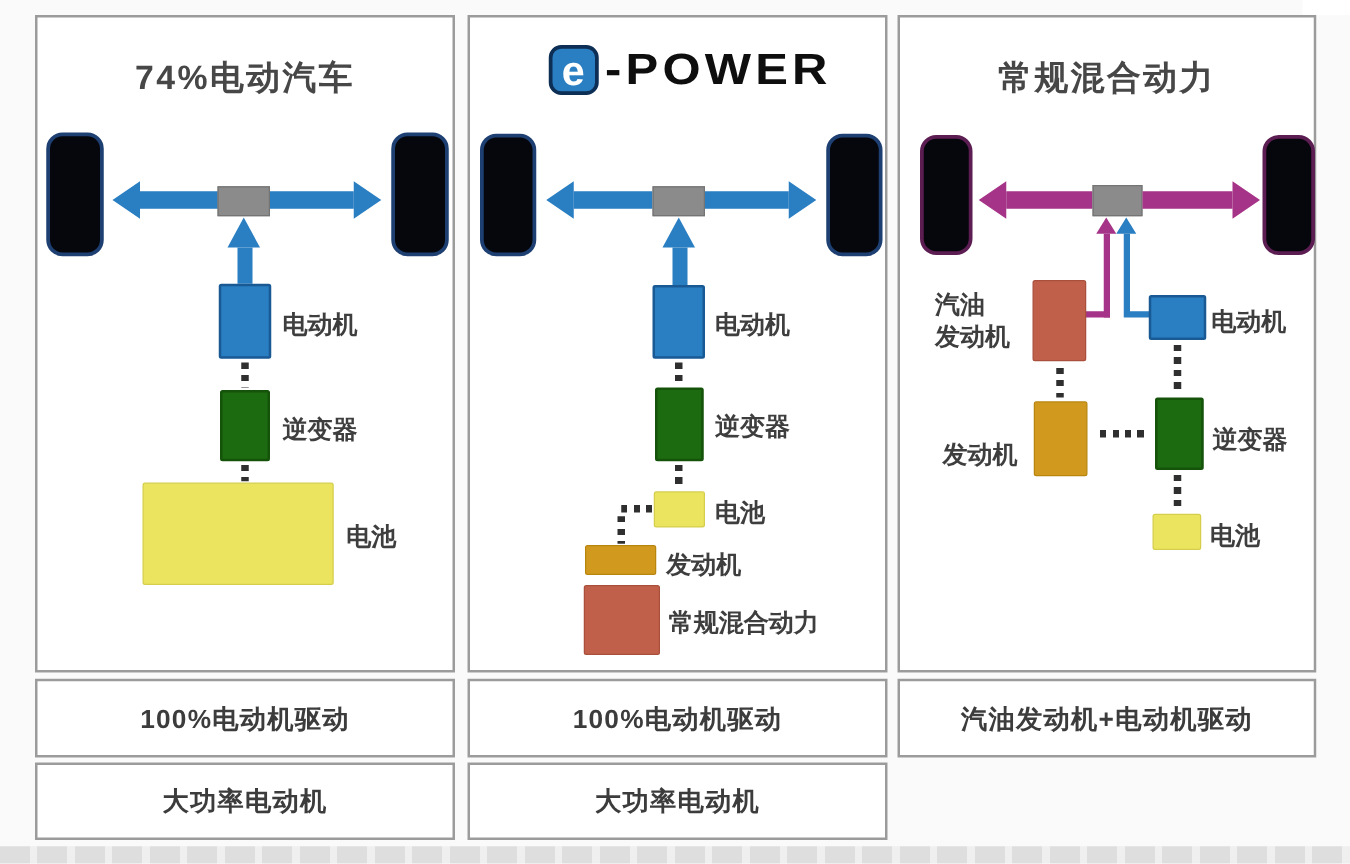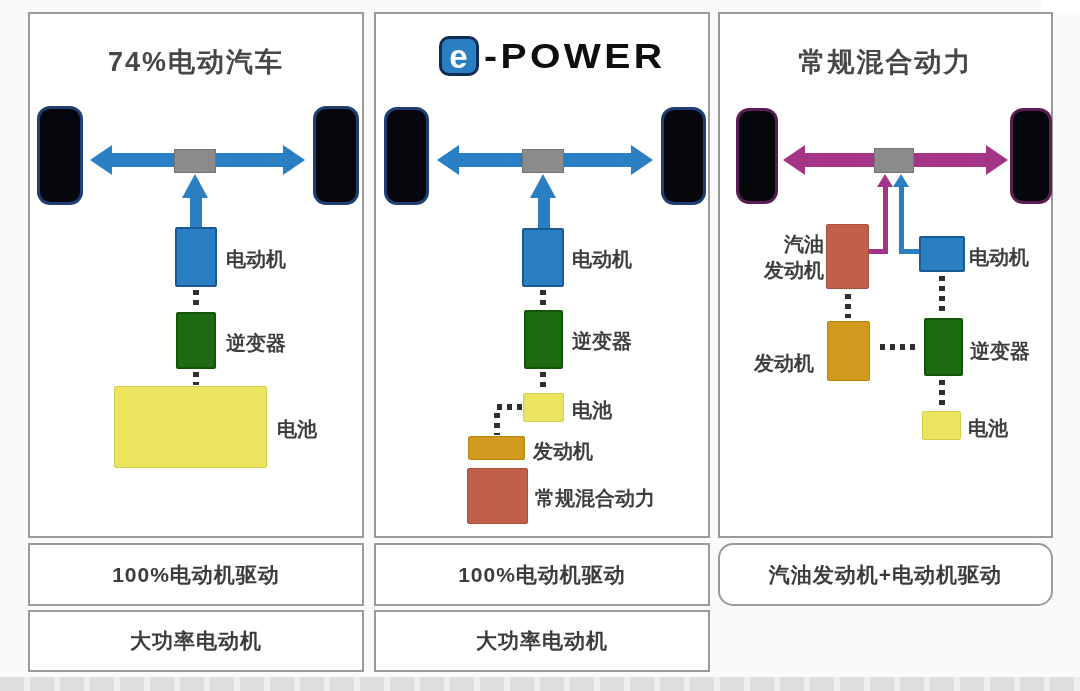--- a/index.html
+++ b/index.html
@@ -132,37 +132,37 @@
     <div class="box generator" style="left:107px;top:307px;width:43px;height:60px;"></div>
 
     <div class="box motor" style="left:199px;top:222px;width:46px;height:36px;"></div>
     <div class="dots-v" style="left:219px;top:262px;height:39px;"></div>
     <div class="box inverter" style="left:204px;top:304px;width:39px;height:58px;"></div>
     <div class="dots-v" style="left:219px;top:366px;height:28px;"></div>
     <div class="box battery" style="left:202px;top:397px;width:39px;height:29px;"></div>
 
     <div class="dots-h" style="left:160px;top:330px;width:38px;"></div>
 
-    <div class="lbl" style="left:28px;top:217px;width:76px;text-align:right;line-height:26px;white-space:normal;">
+    <div class="lbl" style="left:28px;top:217px;width:76px;text-align:left;line-height:26px;white-space:normal;">
       <span style="display:block;">汽油</span>
       <span style="display:block;">发动机</span>
     </div>
     <div class="lbl" style="left:34px;top:336px;">发动机</div>
     <div class="lbl" style="left:249px;top:230px;">电动机</div>
     <div class="lbl" style="left:250px;top:324px;">逆变器</div>
     <div class="lbl" style="left:248px;top:401px;">电池</div>
   </div>
 
   <div class="row" style="left:28px;top:543px;width:336px;height:63px;">
     <span>100%电动机驱动</span>
   </div>
   <div class="row" style="left:374px;top:543px;width:336px;height:63px;">
     <span>100%电动机驱动</span>
   </div>
-  <div class="row" style="left:718px;top:543px;width:335px;height:63px;border-radius:15px;">
+  <div class="row" style="left:718px;top:543px;width:335px;height:63px;">
     <span>汽油发动机+电动机驱动</span>
   </div>
 
   <div class="row" style="left:28px;top:610px;width:336px;height:62px;">
     <span>大功率电动机</span>
   </div>
   <div class="row" style="left:374px;top:610px;width:336px;height:62px;">
     <span>大功率电动机</span>
   </div>
 

